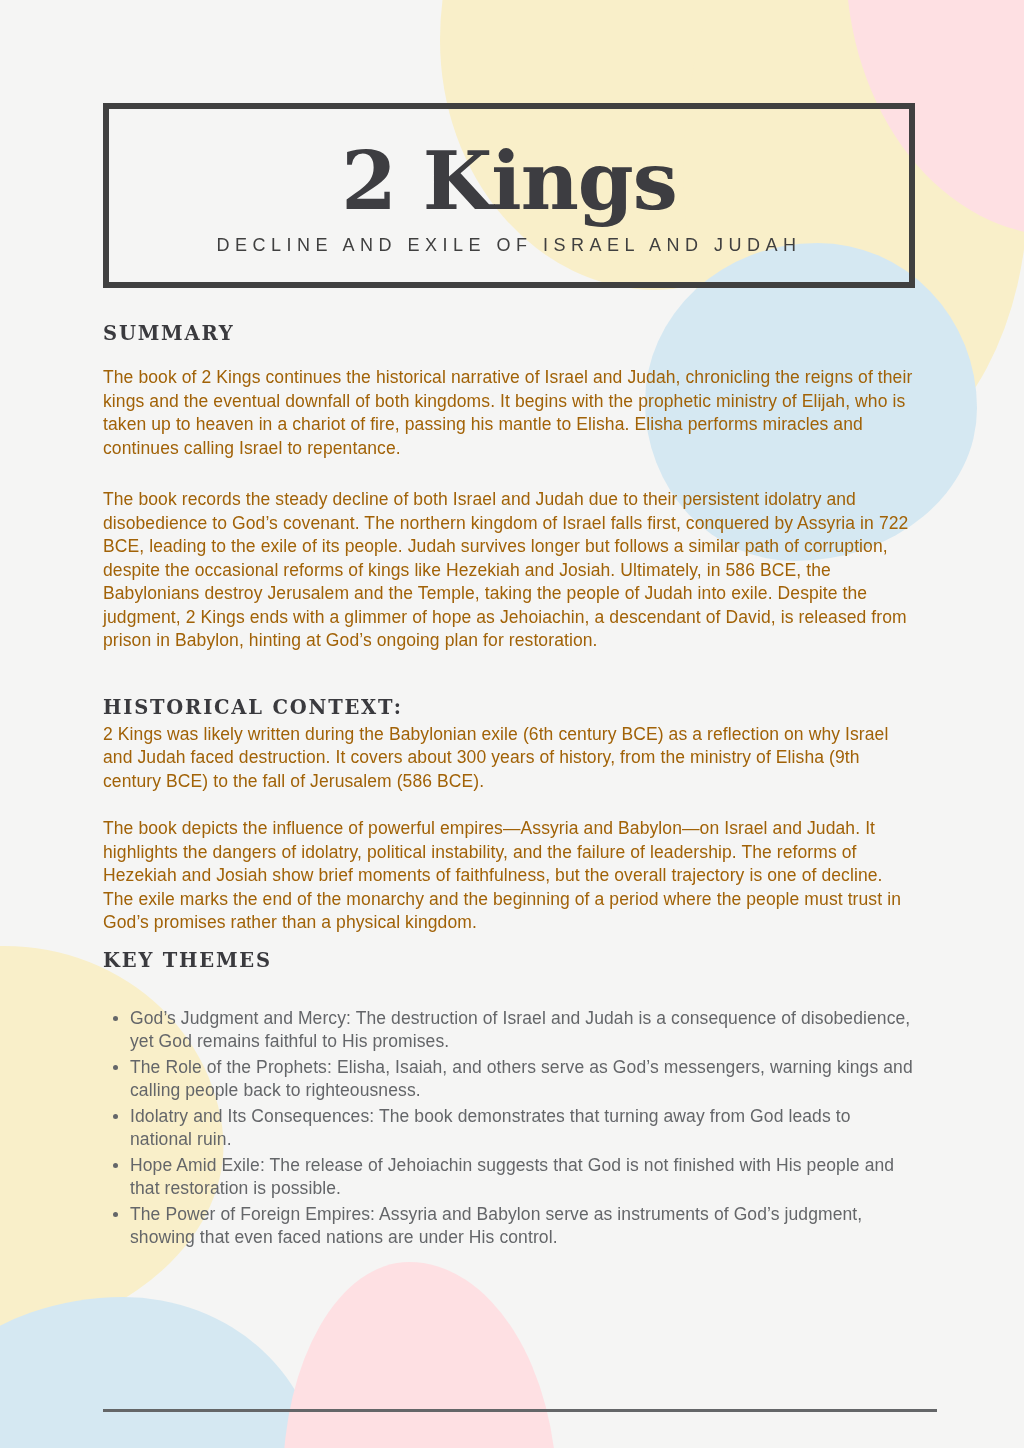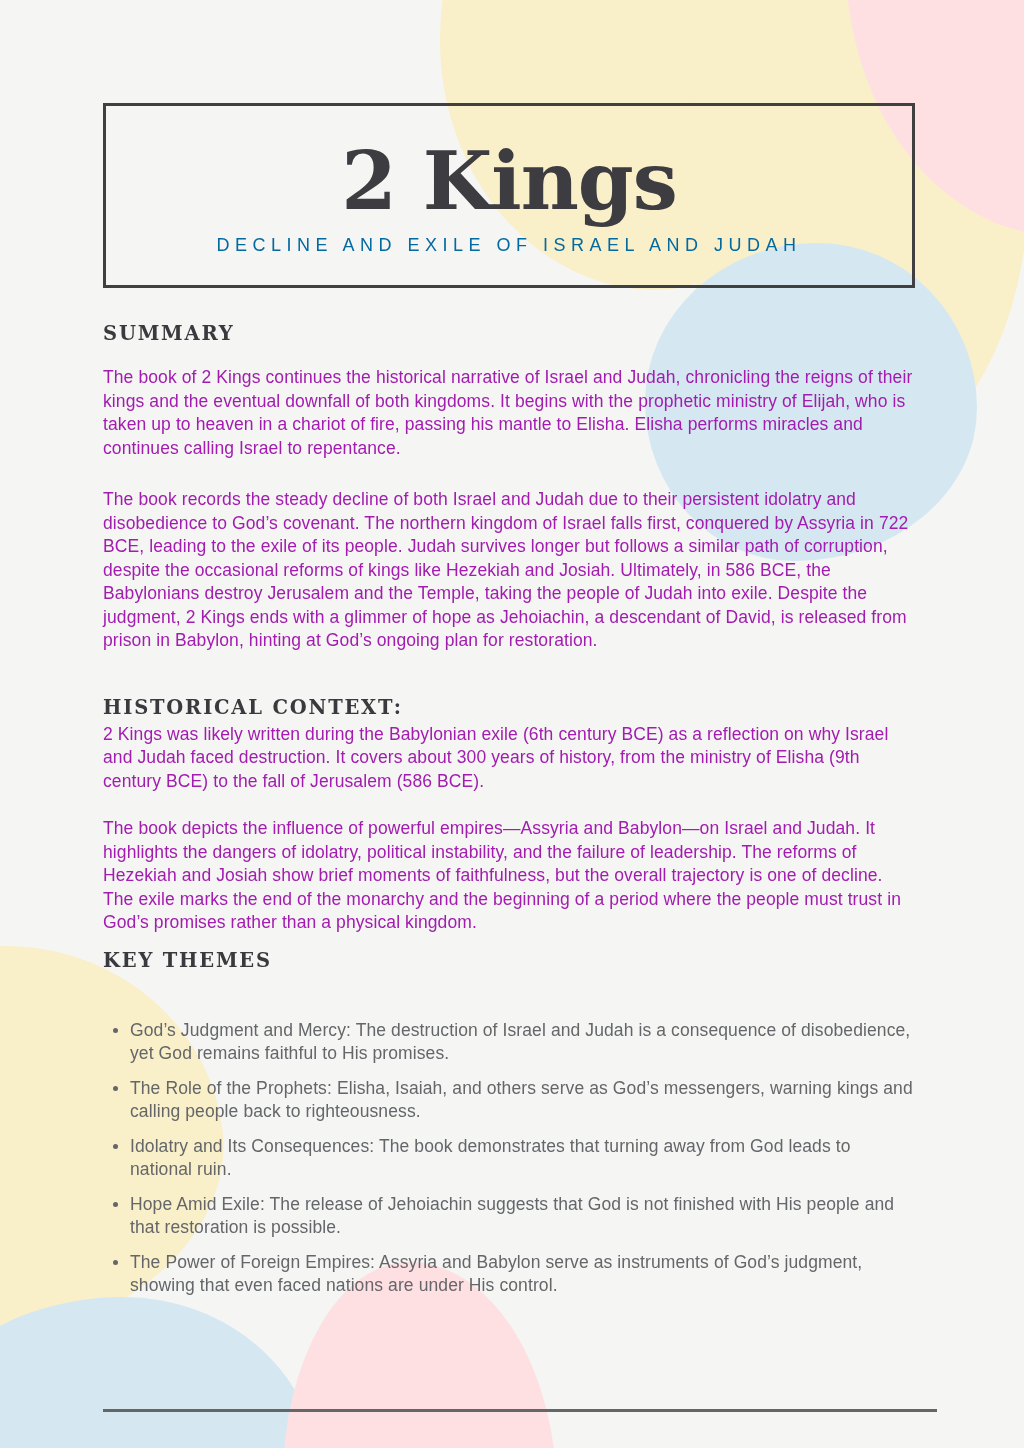--- a/index.html
+++ b/index.html
@@ -19,41 +19,41 @@
   #blob-yellow-left{left:-192px;top:944px;width:414px;height:392px;background:#f9efc9;
     border-radius:46% 54% 58% 42% / 50% 54% 46% 50%;transform:rotate(-8deg);}
   #blob-blue-bottom-left{left:-118px;top:1297px;width:438px;height:330px;background:#d5e8f2;
     border-radius:55% 45% 42% 58% / 62% 55% 45% 38%;}
   #blob-pink-bottom{left:283px;top:1262px;width:274px;height:390px;background:#fee0e3;
     border-radius:46% 54% 42% 58% / 56% 60% 40% 44%;}
 
   
   #content{position:absolute;left:103px;top:103px;width:812px;display:flex;flex-direction:column;}
 
-  #title-box{box-sizing:border-box;width:812px;height:185px;border:3px solid #404040;
+  #title-box{box-sizing:border-box;width:812px;height:185px;border:6px solid #404040;
     display:flex;flex-direction:column;align-items:center;justify-content:center;padding-top:6px;}
   #doc-title{font-family:"DejaVu Serif",serif;font-weight:700;font-size:80px;line-height:1.0;
     color:#3d3d41;letter-spacing:-1px;}
   #doc-subtitle{margin-top:14px;font-size:18px;font-weight:500;letter-spacing:5.5px;
-    color:#0369a1;white-space:nowrap;}
+    color:#404040;white-space:nowrap;}
 
   .sec-h{font-family:"DejaVu Serif",serif;font-weight:700;font-size:19.5px;line-height:26px;
     letter-spacing:1.8px;color:#3a3a3e;}
-  p.body{margin:0;font-size:17.5px;line-height:23.5px;color:#a21caf;letter-spacing:0.1px;}
+  p.body{margin:0;font-size:17.5px;line-height:23.5px;color:#a16207;letter-spacing:0.1px;}
 
   #summary-heading{margin-top:33px;}
   #summary-p1{margin-top:19px;}
   #summary-p2{margin-top:28px;}
   #hc-heading{margin-top:42px;}
   #hc-p1{margin-top:2px;}
   #hc-p2{margin-top:24px;}
   #kt-heading{margin-top:13px;}
 
   #kt-list{margin:33px 0 0 0;padding:0 0 0 27px;list-style:none;}
-  #kt-list li{position:relative;margin:12px 0 3px 0;font-size:17.5px;line-height:23px;
+  #kt-list li{position:relative;margin:0 0 3px 0;font-size:17.5px;line-height:23px;
     color:#646669;letter-spacing:0.1px;}
   #kt-list li::before{content:"";position:absolute;left:-17px;top:9px;width:5px;height:5px;
     border-radius:50%;background:#646669;}
 
   #bottom-rule{position:absolute;left:103px;top:1409px;width:834px;height:3px;background:#646668;}
 </style>
 </head>
 <body>
 
 <div id="page">

